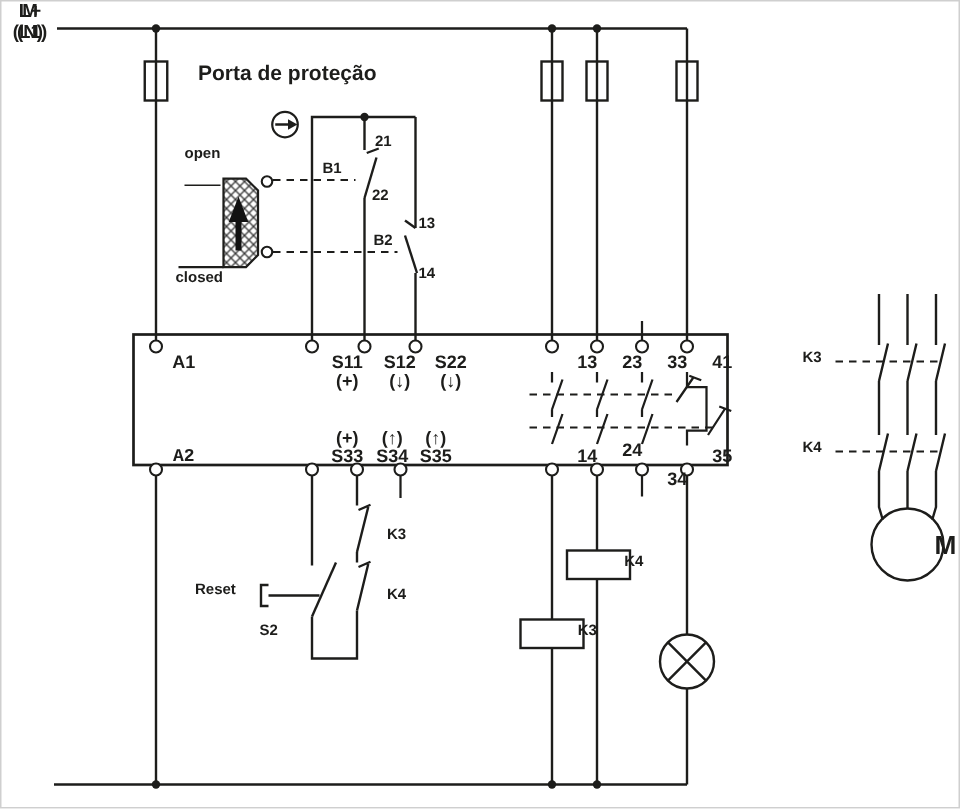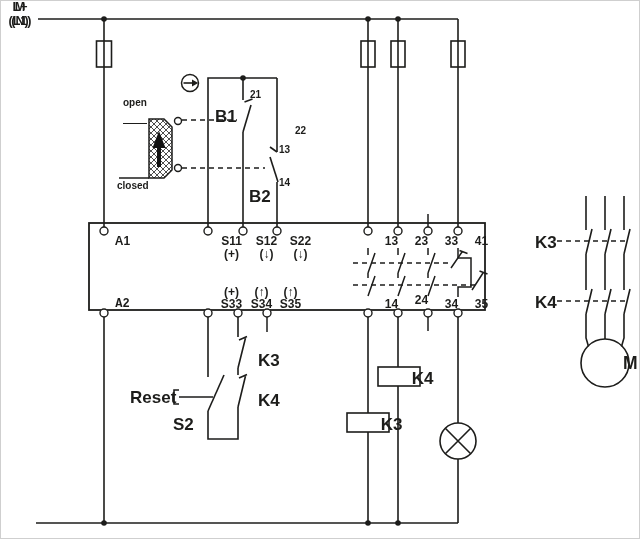--- a/index.html
+++ b/index.html
@@ -6,21 +6,21 @@
   #stage{
     position:relative;width:640px;height:539px;background:#ffffff;
     border:1px solid #cfcfcf;box-sizing:border-box;overflow:hidden;
     font-family:"Liberation Sans","DejaVu Sans",sans-serif;color:#1d1d1b;
   }
   #stage svg{position:absolute;left:0;top:0;}
   .lb{position:absolute;white-space:nowrap;font-weight:bold;line-height:1;color:#1d1d1b;}
   .cx{transform:translateX(-50%);padding-left:47px;}
   .t10{font-size:10px;}
   .t12{font-size:12px;}
-  .t13{font-size:17px;}
+  .t13{font-size:10px;}
   .t14{font-size:14px;}
   .t17{font-size:17.5px;letter-spacing:.3px;}
   .underl{border-bottom:1.6px solid #1d1d1b;padding-bottom:15px;}
   .stack{position:absolute;display:flex;flex-direction:column;align-items:center;gap:1px;
          font-weight:bold;font-size:12.5px;line-height:1.05;}
 </style>
 </head>
 <body>
 
 <div id="stage">
@@ -164,27 +164,28 @@
 
   <div class="stack" style="left:0;top:4;width:38px;">
     <span>L+</span>
     <span>(L1)</span>
   </div>
   <div class="stack" style="left:0;top:496;width:38px;">
     <span>M</span>
     <span>(N)</span>
   </div>
 
+  <span class="lb t14" style="left:131px;top:40px;">Porta de proteção</span>
   <span class="lb t10 underl" style="left:122px;top:97px;">open</span>
   <span class="lb t10" style="left:116px;top:180px;">closed</span>
 
   <span class="lb t13" style="left:214px;top:107px;">B1</span>
-  <span class="lb t13" style="left:248px;top:155px;margin-top:32px;">B2</span>
+  <span class="lb t13" style="left:248px;top:155px;">B2</span>
   <span class="lb t10" style="left:249px;top:89px;">21</span>
-  <span class="lb t10" style="left:247px;top:125px;margin-left:47px;">22</span>
+  <span class="lb t10" style="left:247px;top:125px;">22</span>
   <span class="lb t10" style="left:278px;top:144px;">13</span>
   <span class="lb t10" style="left:278px;top:177px;">14</span>
 
 
   <span class="lb t12 cx" style="left:98px;top:234px;">A1</span>
   <span class="lb t12 cx" style="left:207px;top:234px;">S11</span>
   <span class="lb t12 cx" style="left:242px;top:234px;">S12</span>
   <span class="lb t12 cx" style="left:276px;top:234px;">S22</span>
   <span class="lb t12 cx" style="left:367px;top:234px;">13</span>
   <span class="lb t12 cx" style="left:397px;top:234px;">23</span>
@@ -196,21 +197,21 @@
 
   <span class="lb t12 cx" style="left:207px;top:285px;">(+)</span>
   <span class="lb t12 cx" style="left:237px;top:285px;">(↑)</span>
   <span class="lb t12 cx" style="left:266px;top:285px;">(↑)</span>
   <span class="lb t12 cx" style="left:98px;top:297px;font-family:Liberation Mono, monospace;">A2</span>
   <span class="lb t12 cx" style="left:207px;top:297px;">S33</span>
   <span class="lb t12 cx" style="left:237px;top:297px;">S34</span>
   <span class="lb t12 cx" style="left:266px;top:297px;">S35</span>
   <span class="lb t12 cx" style="left:367px;top:297px;">14</span>
   <span class="lb t12 cx" style="left:397px;top:293px;">24</span>
-  <span class="lb t12 cx" style="left:427px;top:297px;">34</span>
+  <span class="lb t12 cx" style="left:427px;top:312px;">34</span>
   <span class="lb t12 cx" style="left:457px;top:297px;">35</span>
 
   <span class="lb t13" style="left:129px;top:388px;">Reset</span>
   <span class="lb t13" style="left:172px;top:415px;">S2</span>
   <span class="lb t13" style="left:257px;top:351px;">K3</span>
   <span class="lb t13" style="left:257px;top:391px;">K4</span>
 
   <span class="lb t13 cx" style="left:398px;top:369px;">K4</span>
   <span class="lb t13 cx" style="left:367px;top:415px;">K3</span>
 

